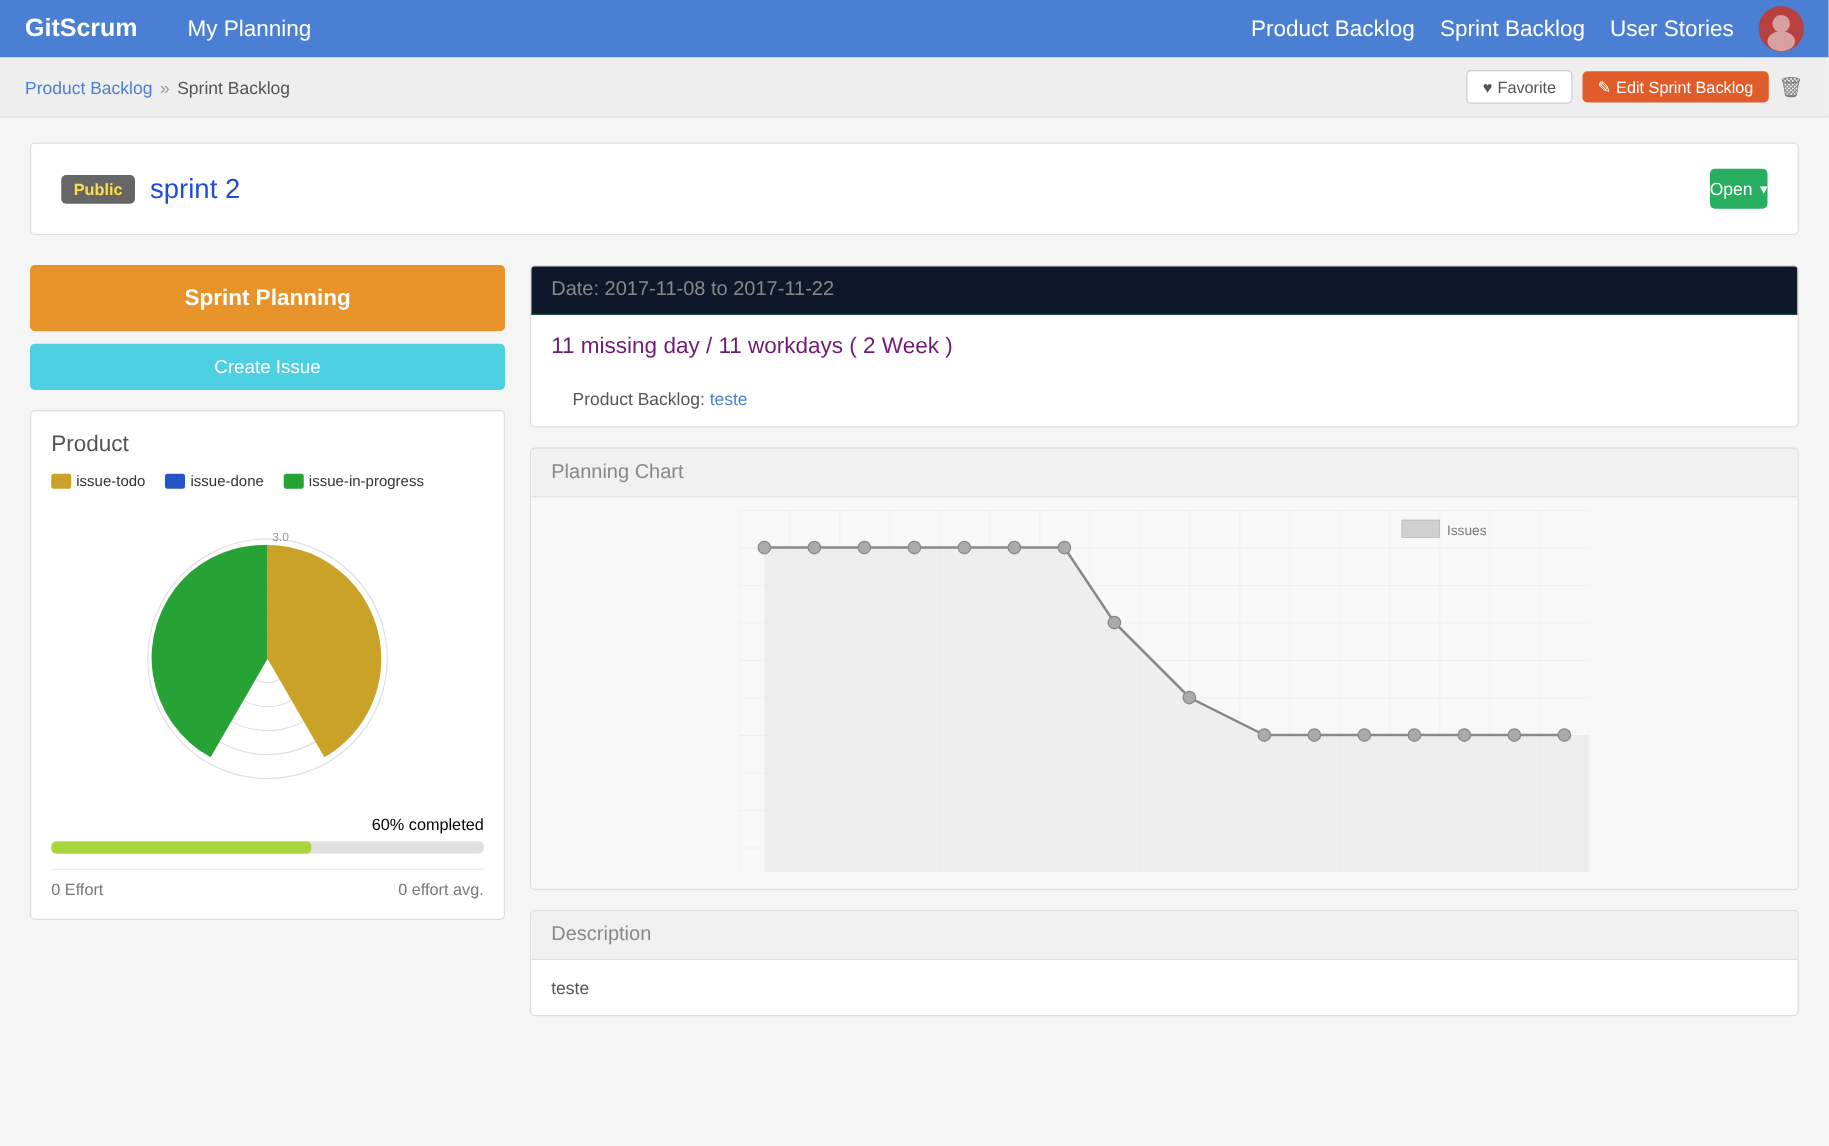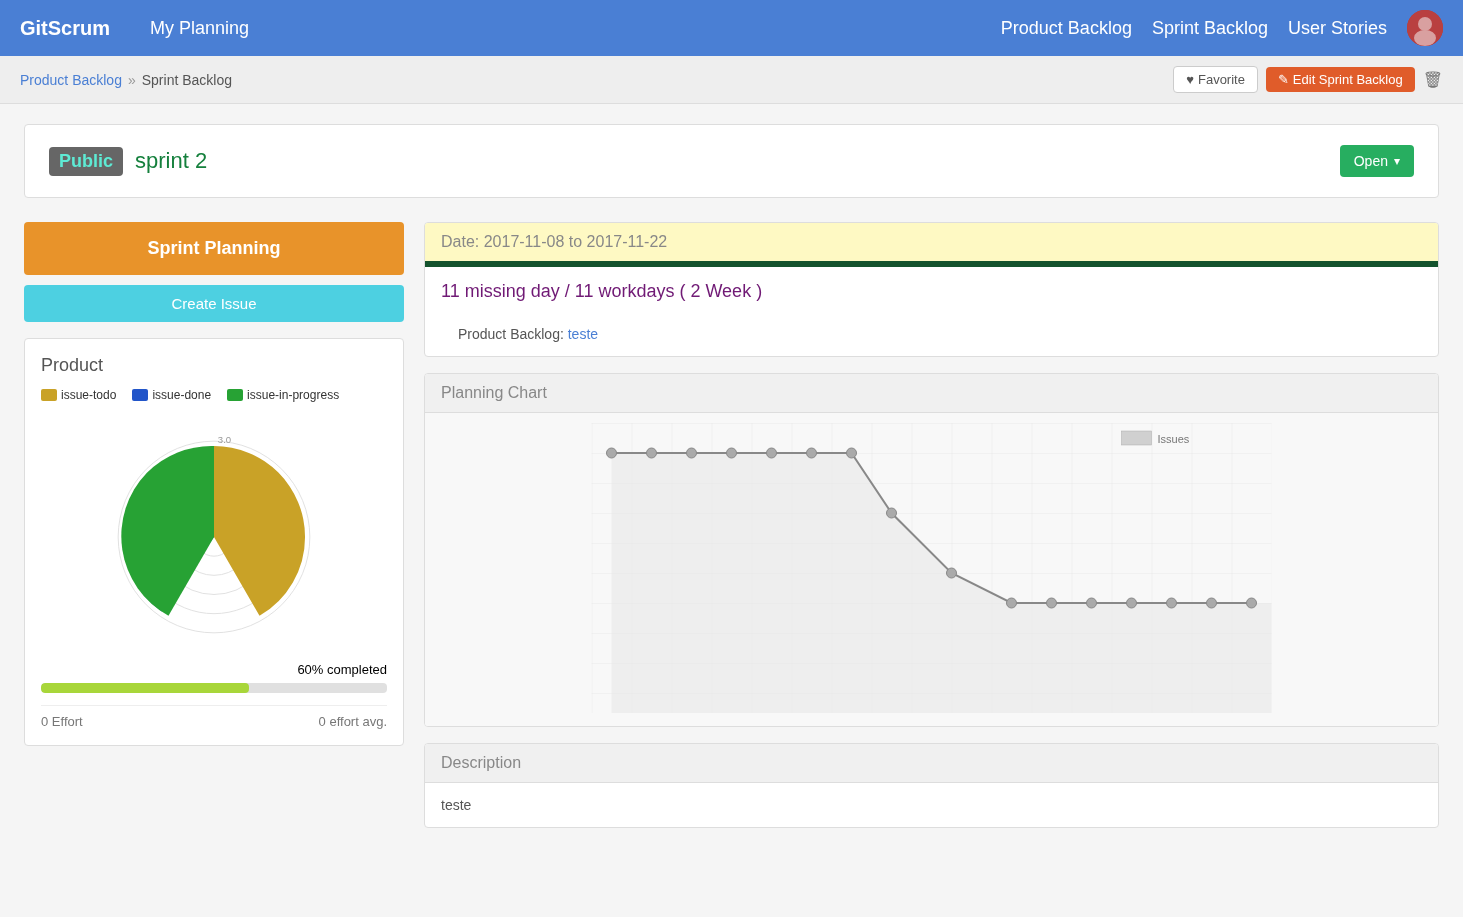--- a/index.html
+++ b/index.html
@@ -1,21 +1,21 @@
 <!DOCTYPE html>
 <html><head>
   <meta charset="utf-8">
   <style>
     * { box-sizing: border-box; margin: 0; padding: 0; }
     body { font-family: Arial, sans-serif; background: #f5f5f5; color: #333; font-size: 14px; }
 
     
     .navbar {
       background: #4a7fd4;
-      height: 56px;
+      height: 46px;
       display: flex;
       align-items: center;
       padding: 0 20px;
       justify-content: space-between;
     }
     .navbar-brand {
       font-size: 20px;
       font-weight: bold;
       color: #fff;
       margin-right: 20px;
@@ -86,32 +86,32 @@
       border-radius: 4px;
       padding: 20px 24px;
       margin-bottom: 24px;
       display: flex;
       align-items: center;
       justify-content: space-between;
     }
     .sprint-header-left { display: flex; align-items: center; gap: 12px; }
     .badge-public {
       background: #666;
-      color: #5eead4;
+      color: #fde047;
       padding: 4px 10px;
       border-radius: 4px;
-      font-size: 18px;
+      font-size: 13px;
       font-weight: bold;
     }
-    .sprint-title { font-size: 22px; color: #15803d; }
+    .sprint-title { font-size: 22px; color: #1d4ed8; }
     .btn-open {
       background: #27ae60;
       color: #fff;
       border: none;
-      padding: 8px 14px;
+      padding: 8px 0;
       border-radius: 4px;
       cursor: pointer;
       font-size: 14px;
       display: flex; align-items: center; gap: 6px;
     }
     .btn-open .arrow { font-size: 12px; }
 
     
     .two-col {
       display: flex;
@@ -189,25 +189,25 @@
 
     
     .info-card {
       background: #fff;
       border: 1px solid #ddd;
       border-radius: 4px;
       margin-bottom: 16px;
       overflow: hidden;
     }
     .info-card-header {
-      background: #fef9c3;
+      background: #0f172a;
       padding: 10px 16px;
       font-size: 16px;
       color: #888;
-      border-bottom: 6px solid #14532d;
+      border-bottom: 1px solid #14532d;
     }
     .info-card-body { padding: 14px 16px; }
     .workdays-text { font-size: 18px; color: #701a75; margin-bottom: 24px; }
     .backlog-row { font-size: 14px; color: #555; margin-left: 17px; }
     .backlog-link { color: #4a7fd4; text-decoration: none; }
 
     
     .burndown-header {
       background: #f0f0f0;
       padding: 10px 16px;

